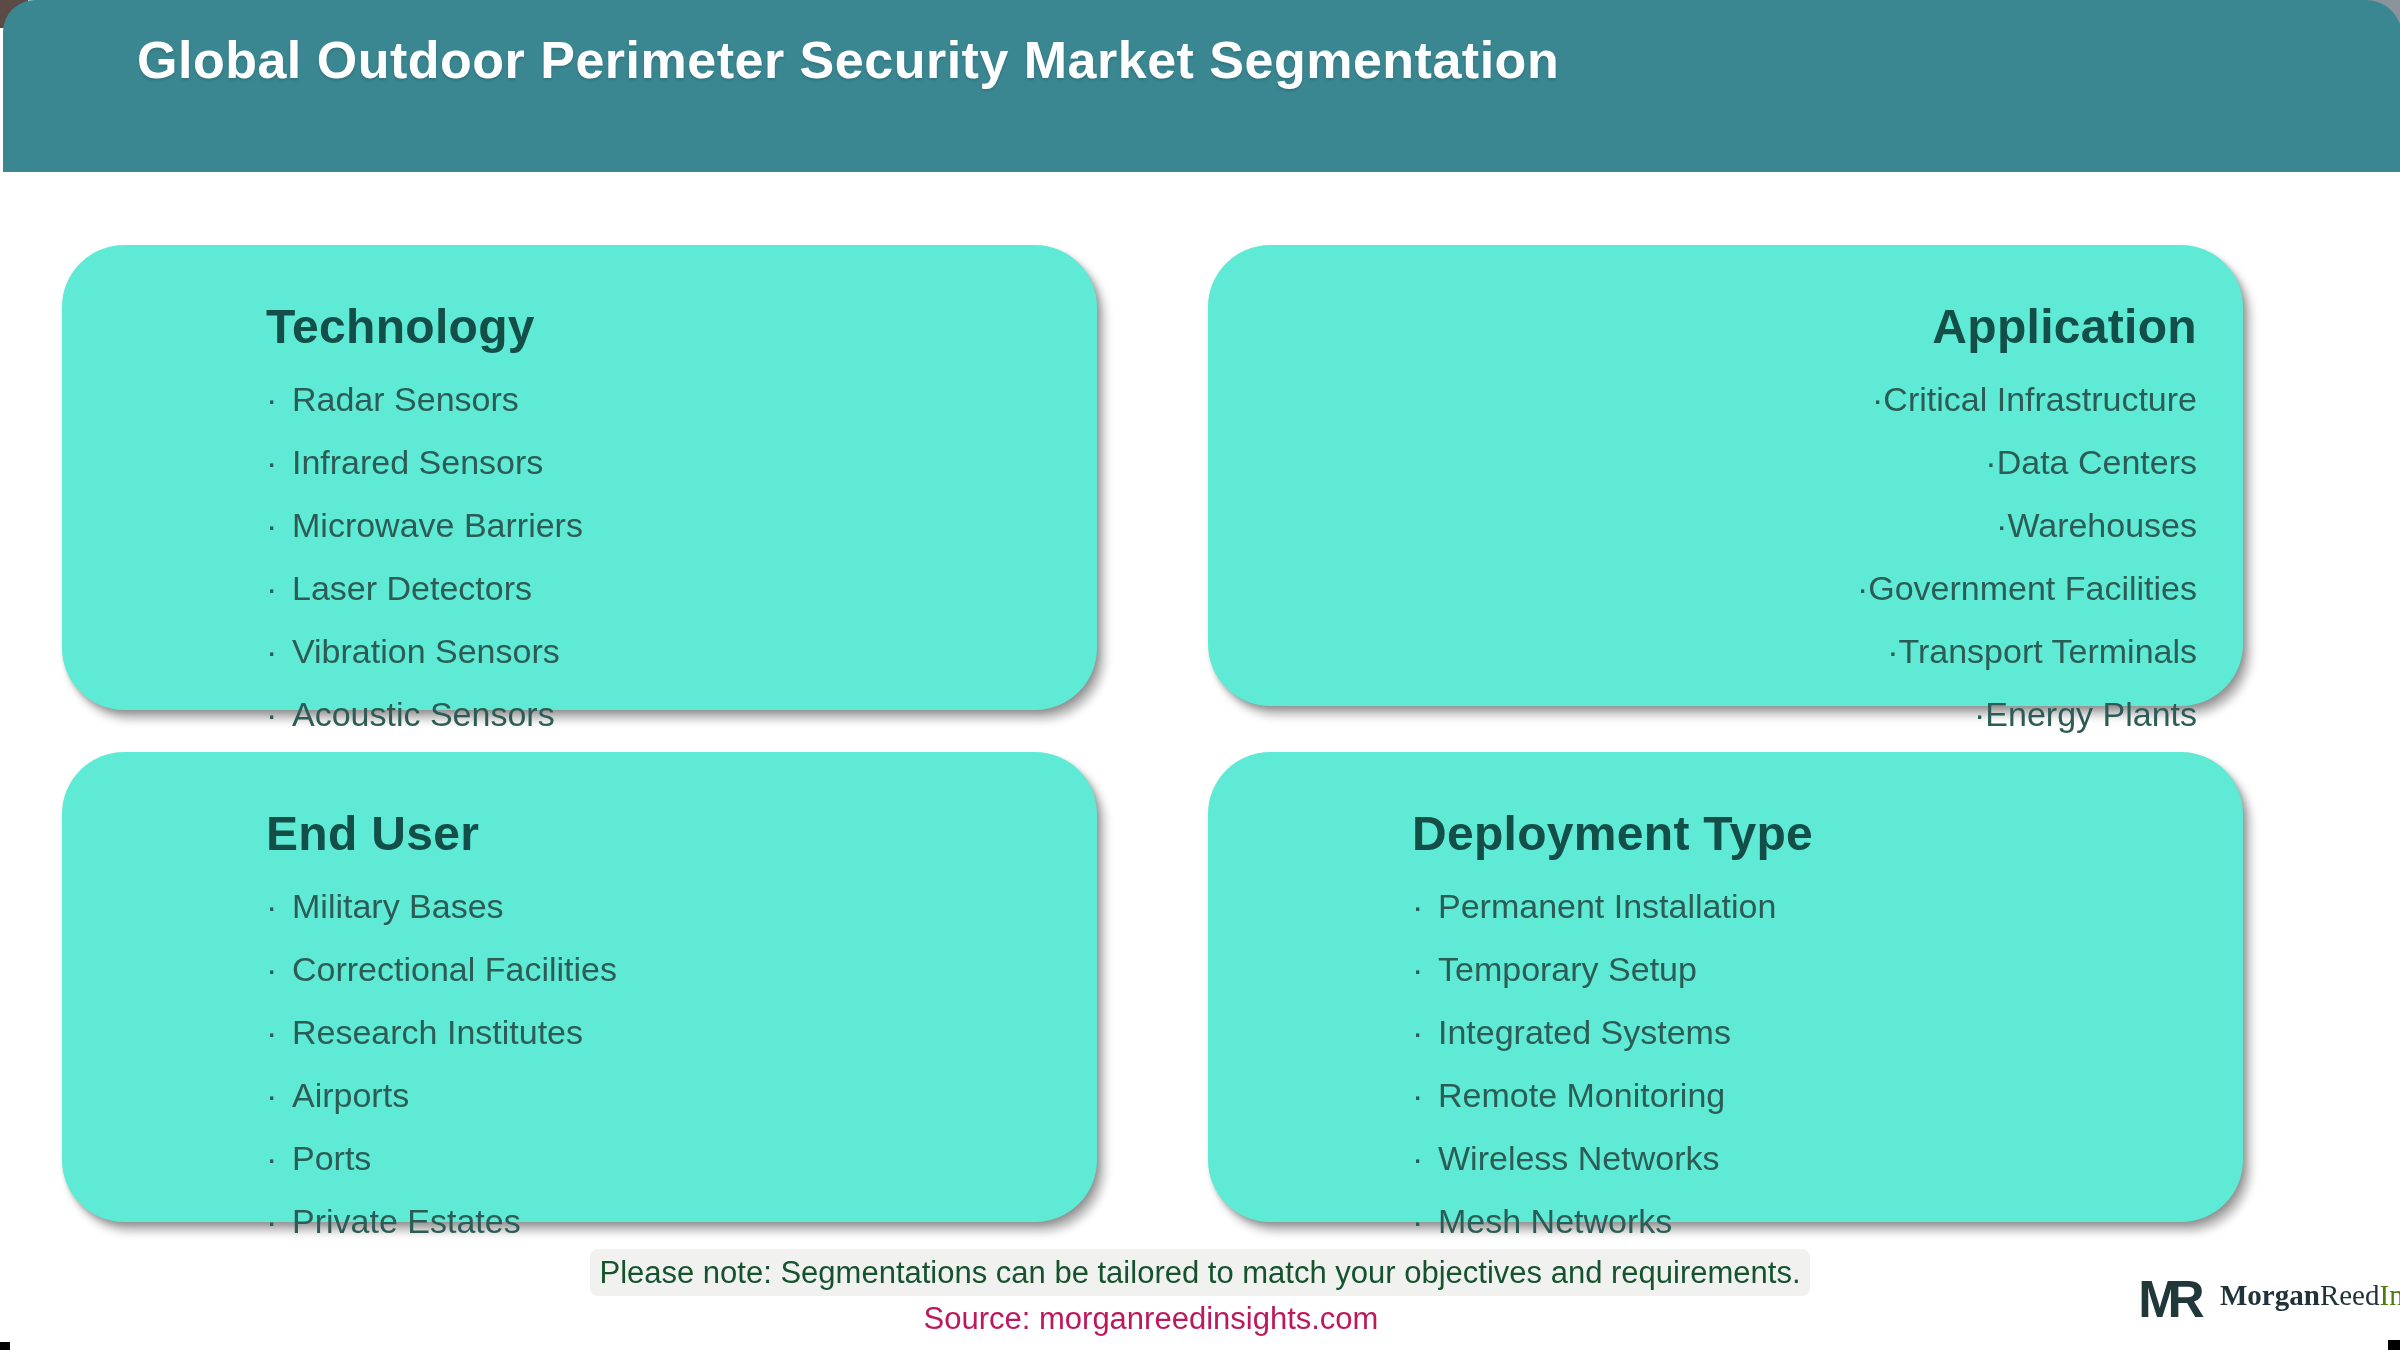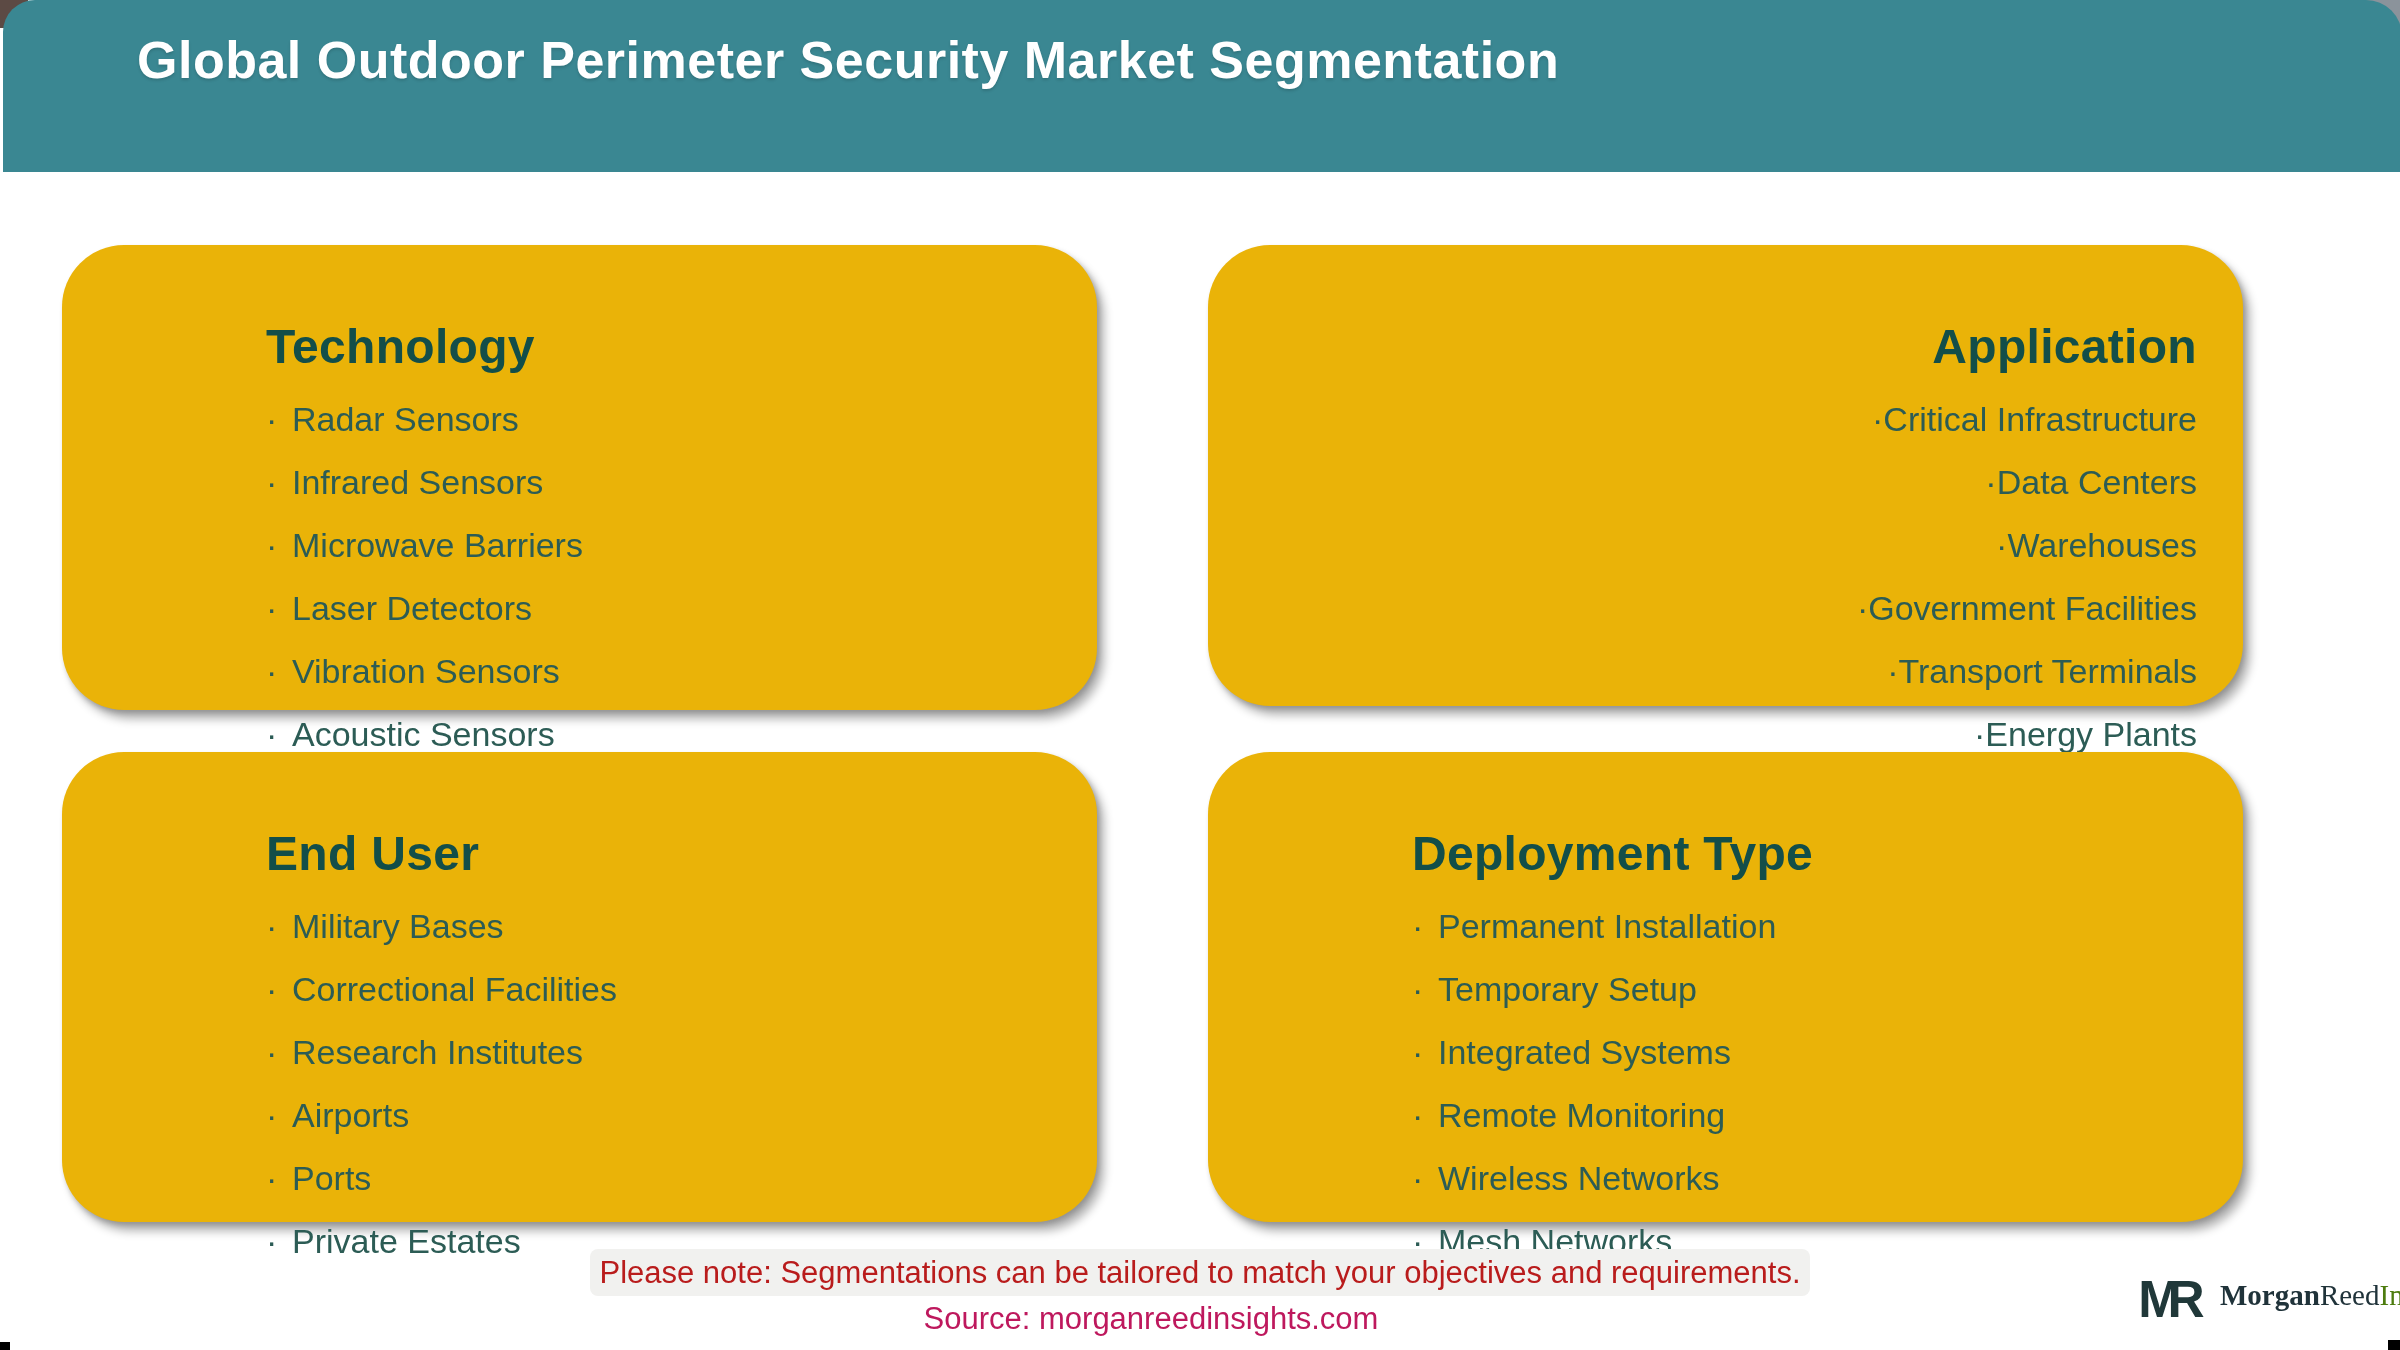--- a/index.html
+++ b/index.html
@@ -25,25 +25,25 @@
   .header h1 {
     position: absolute; left: 134px; top: 30px; margin: 0;
     color: #ffffff; font-size: 52px; line-height: 60px; font-weight: 700;
     letter-spacing: 0.5px;
     text-shadow: 0 2px 3px rgba(0,0,0,0.15);
   }
 
   .card {
     position: absolute;
     width: 1035px;
-    background: #eab308;
+    background: #5eead4;
     border-radius: 62px;
     box-shadow: 7px 9px 10px rgba(0,0,0,0.30), 2px 3px 5px rgba(0,0,0,0.18);
     box-sizing: border-box;
-    padding: 74px 46px 0 204px;
+    padding: 54px 46px 0 204px;
     z-index: 1;
   }
   .card-0 { left: 62px;   top: 245px; height: 465px; }
   .card-1 { left: 1208px; top: 245px; height: 461px; text-align: right; }
   .card-2 { left: 62px;   top: 752px; height: 470px; }
   .card-3 { left: 1208px; top: 752px; height: 470px; }
 
   .card-title {
     margin: 0 0 22px 0;
     font-size: 48px; font-weight: 700; color: #134e49;
@@ -55,21 +55,21 @@
     color: #2c5c55;
     white-space: nowrap;
     margin-top: 17px;
   }
   .bullet { display: inline-block; width: 26px; color: #2c5c55; }
 
   .note {
     position: absolute; left: 590px; top: 1249px; width: 1220px; height: 47px;
     background: #f1f1ef; border-radius: 8px;
     text-align: center; line-height: 47px;
-    font-size: 31px; color: #b91c1c;
+    font-size: 31px; color: #14532d;
     z-index: 1;
   }
   .source {
     position: absolute; left: 0; top: 1301px; width: 2302px;
     text-align: center;
     font-size: 31px; color: #be185d;
     z-index: 1;
   }
 
   .logo {

